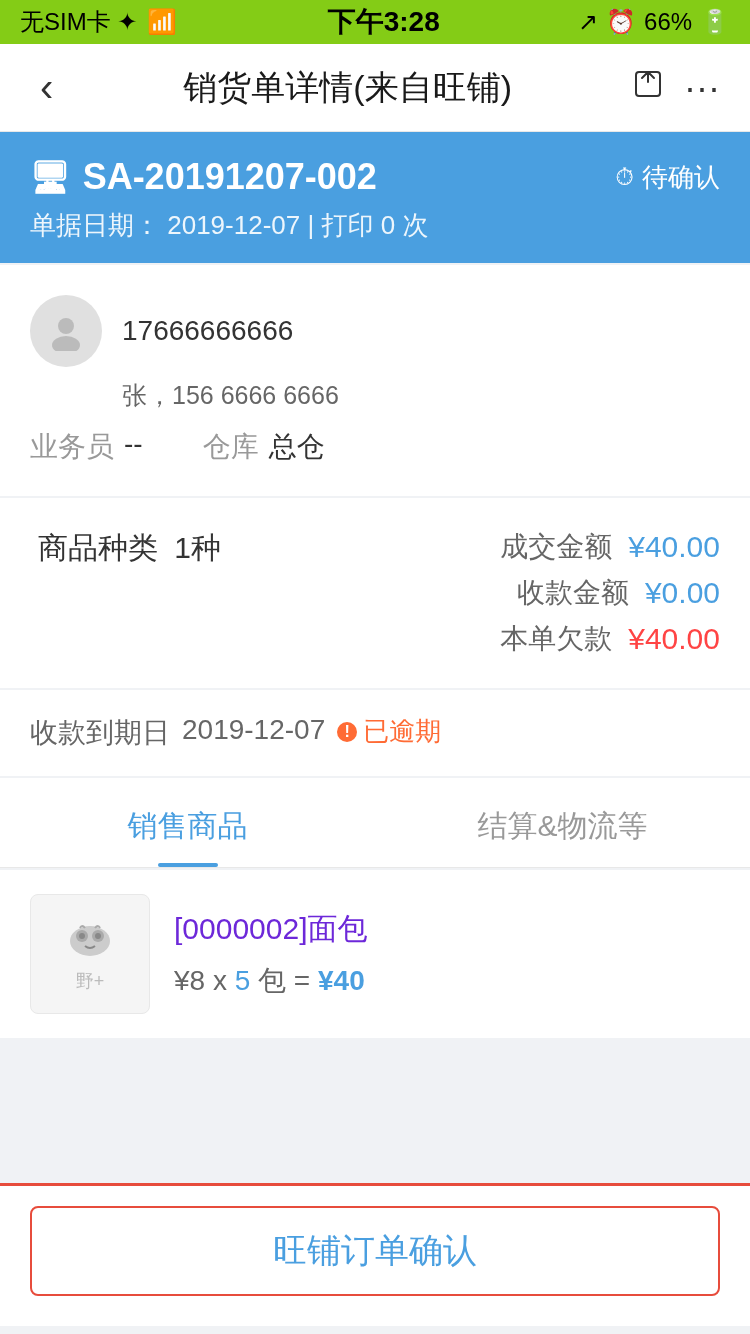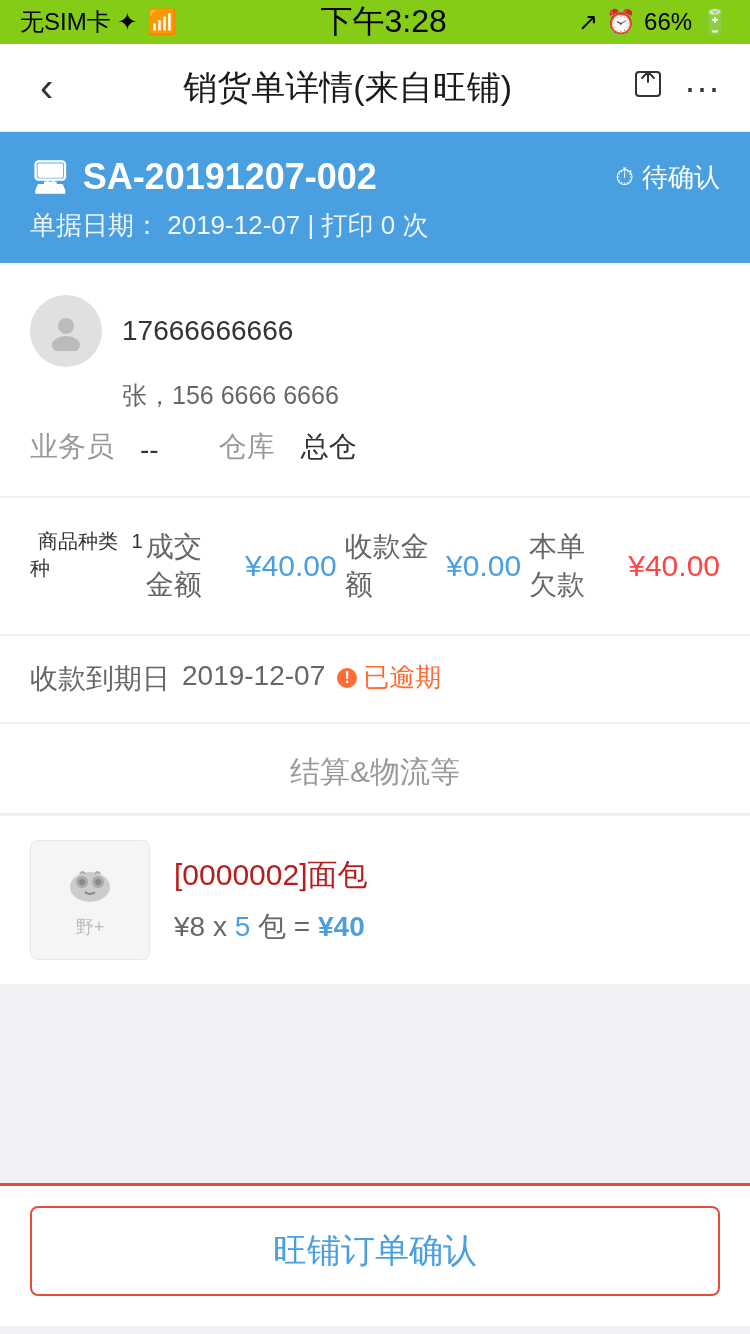--- a/index.html
+++ b/index.html
@@ -20,21 +20,21 @@
       height: 44px;
       background: #84cc16;
       display: flex;
       align-items: center;
       justify-content: space-between;
       padding: 0 20px;
       font-size: 24px;
       color: #000;
     }
     .status-left { display: flex; align-items: center; gap: 10px; }
-    .status-center { font-size: 32px; font-weight: 400; margin-left: 12px; }
+    .status-center { font-size: 28px; font-weight: 700; margin-left: 12px; }
     .status-right { display: flex; align-items: center; gap: 8px; font-size: 24px; }
 
     
     .nav-bar {
       width: 100%;
       height: 88px;
       background: #fff;
       display: flex;
       align-items: center;
       justify-content: space-between;
@@ -136,49 +136,48 @@
     }
     .customer-meta {
       display: flex;
       align-items: center;
       font-size: 28px;
       color: #666;
       gap: 60px;
     }
     .meta-item {
       display: flex;
-      align-items: flex-end;
-      gap: 26px;
+      align-items: flex-start;
+      gap: 10px;
     }
     .meta-label { color: #999; }
     .meta-value { color: #333; }
 
     
     .summary-section {
       background: #fff;
       padding: 30px;
       margin-bottom: 2px;
       display: flex;
       justify-content: space-between;
       align-items: flex-start;
     }
     .summary-left {
       display: flex;
       flex-direction: column;
       justify-content: center;
     }
     .summary-item {
-      font-size: 20px;
+      font-size: 30px;
       color: #666;
-      margin-bottom: 6px;
     }
     .summary-item span { color: #333; margin-left: 8px; }
     .summary-right {
       display: flex;
-      flex-direction: row;
+      flex-direction: column;
       align-items: flex-end;
       gap: 8px;
     }
     .amount-row {
       display: flex;
       align-items: center;
       gap: 16px;
       font-size: 28px;
     }
     .amount-label { color: #666; }
@@ -284,21 +283,21 @@
     }
     .brand-label {
       font-size: 18px;
       color: #bbb;
     }
     .product-info {
       flex: 1;
     }
     .product-name {
       font-size: 30px;
-      color: #b91c1c;
+      color: #6d28d9;
       margin-bottom: 12px;
       font-weight: 500;
     }
     .product-price-row {
       font-size: 28px;
       color: #666;
     }
     .product-qty { color: #4a9fe0; }
     .product-total { color: #4a9fe0; font-weight: bold; }
 
@@ -434,20 +433,23 @@
   <span>收款到期日</span>
   <span>2019-12-07</span>
   <div class="overdue-badge">
     <div class="overdue-dot">!</div>
     <span>已逾期</span>
   </div>
 </div>
 
 <div class="tabs-section">
   <div class="tabs-row">
+    <div class="tab-item active">
+      <span>销售商品</span>
+    </div>
     <div class="tab-item">
       <span>结算&amp;物流等</span>
     </div>
   </div>
 </div>
 
 <div class="product-section">
   <div class="product-item">
     <div class="product-thumb">
       <div class="product-thumb-inner">

